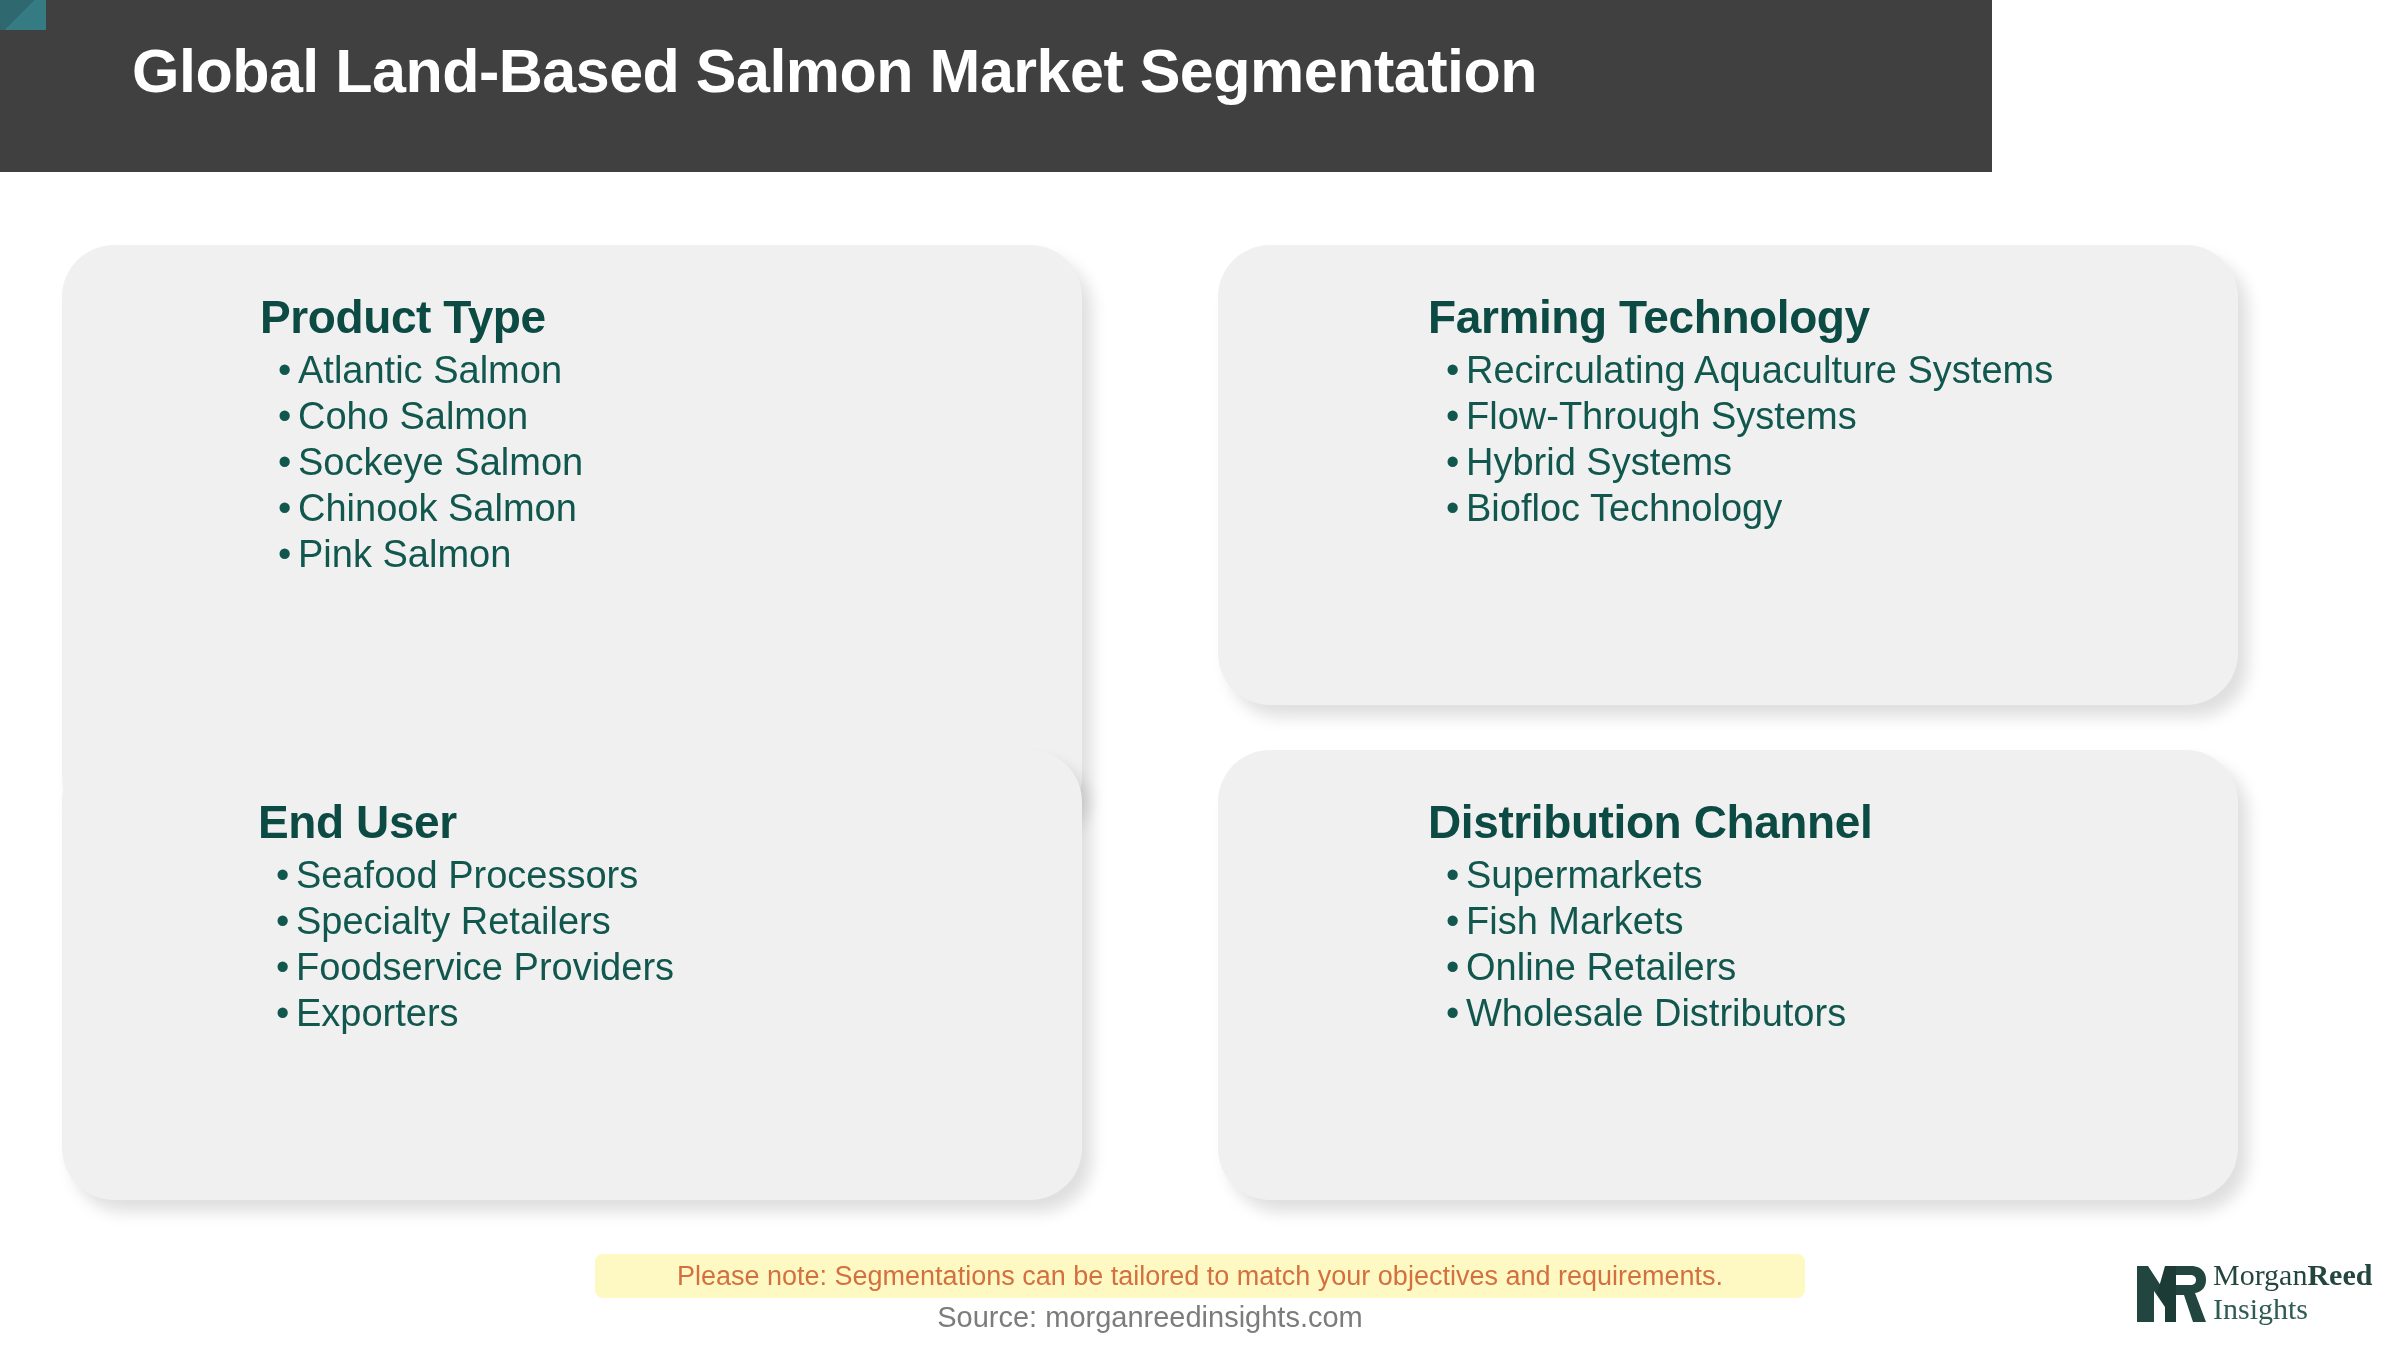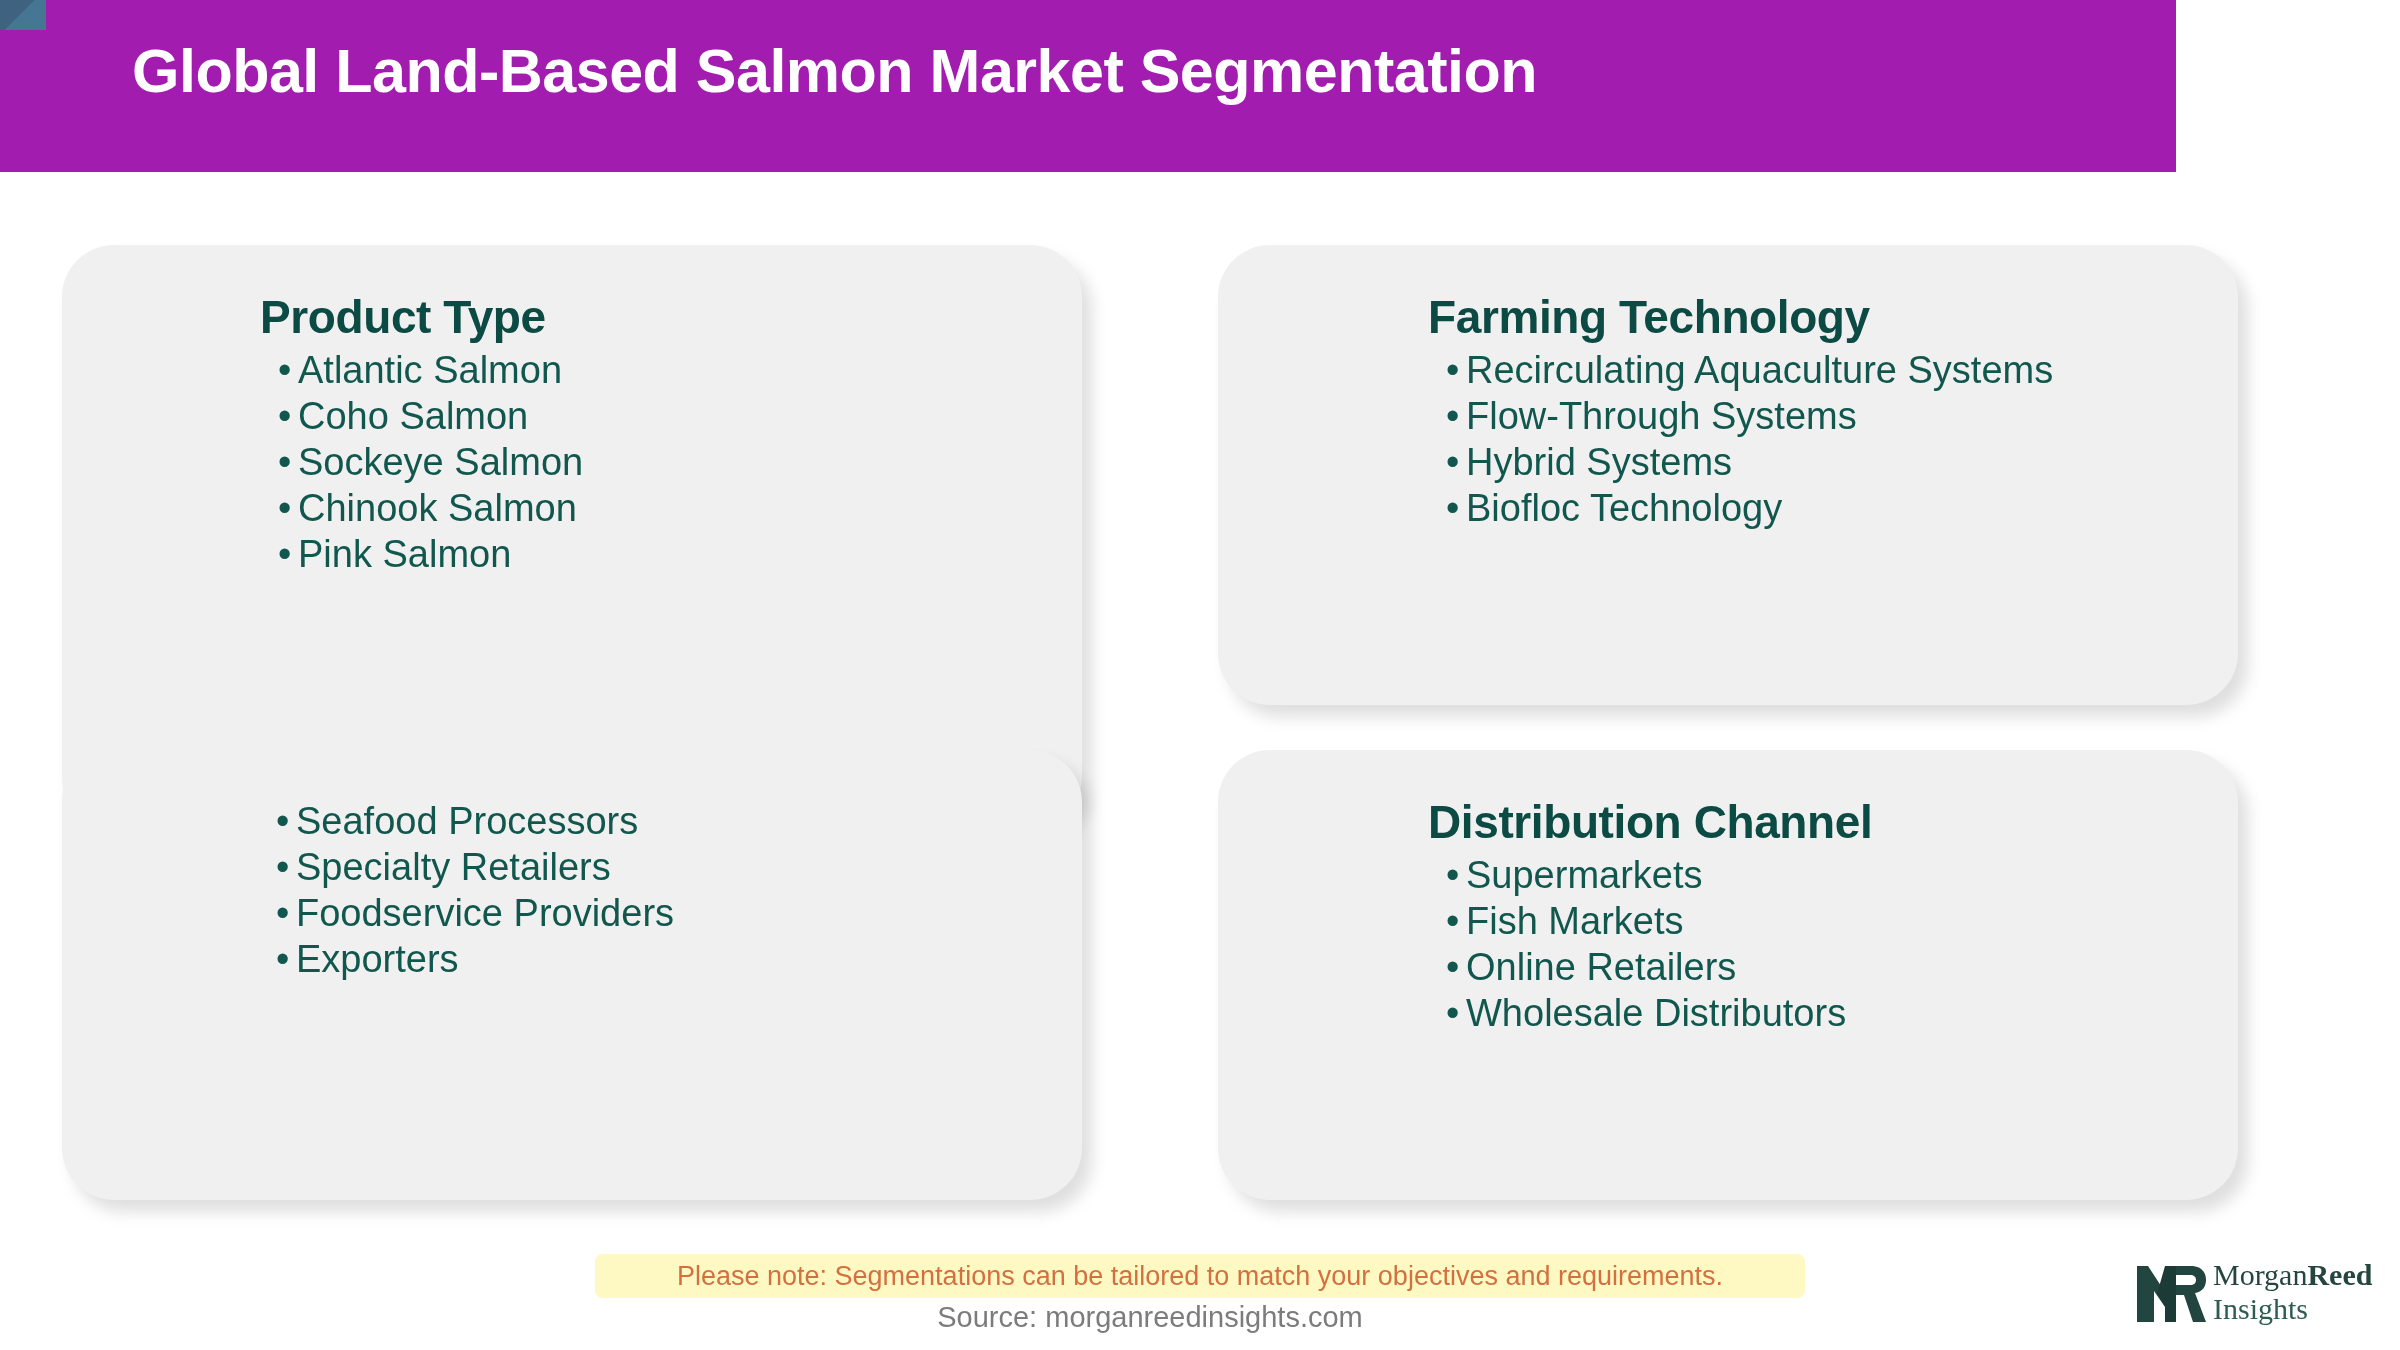--- a/index.html
+++ b/index.html
@@ -13,23 +13,23 @@
     font-family: "Liberation Sans", sans-serif;
     overflow: hidden;
     position: relative;
   }
 
   
   .header-band {
     position: absolute;
     left: 0;
     top: 0;
-    width: 2176px;
+    width: 1992px;
     height: 172px;
-    background: #a21caf;
+    background: #404040;
     box-sizing: border-box;
   }
   .header-corner {
     position: absolute;
     left: 0;
     top: 0;
     width: 46px;
     height: 30px;
     background: linear-gradient(135deg, #2d6f77 0%, #2d6f77 45%, #34868f 46%);
     opacity: .85;
@@ -185,20 +185,21 @@
       <li><span class="bullet">•</span><span>Recirculating Aquaculture Systems</span></li>
       <li><span class="bullet">•</span><span>Flow-Through Systems</span></li>
       <li><span class="bullet">•</span><span>Hybrid Systems</span></li>
       <li><span class="bullet">•</span><span>Biofloc Technology</span></li>
     </ul>
   </div>
 </div>
 
 <div class="card" id="card-end-user">
   <div class="card-inner">
+    <div class="card-title">End User</div>
     <ul class="card-list">
       <li><span class="bullet">•</span><span>Seafood Processors</span></li>
       <li><span class="bullet">•</span><span>Specialty Retailers</span></li>
       <li><span class="bullet">•</span><span>Foodservice Providers</span></li>
       <li><span class="bullet">•</span><span>Exporters</span></li>
     </ul>
   </div>
 </div>
 
 <div class="card" id="card-distribution-channel">

